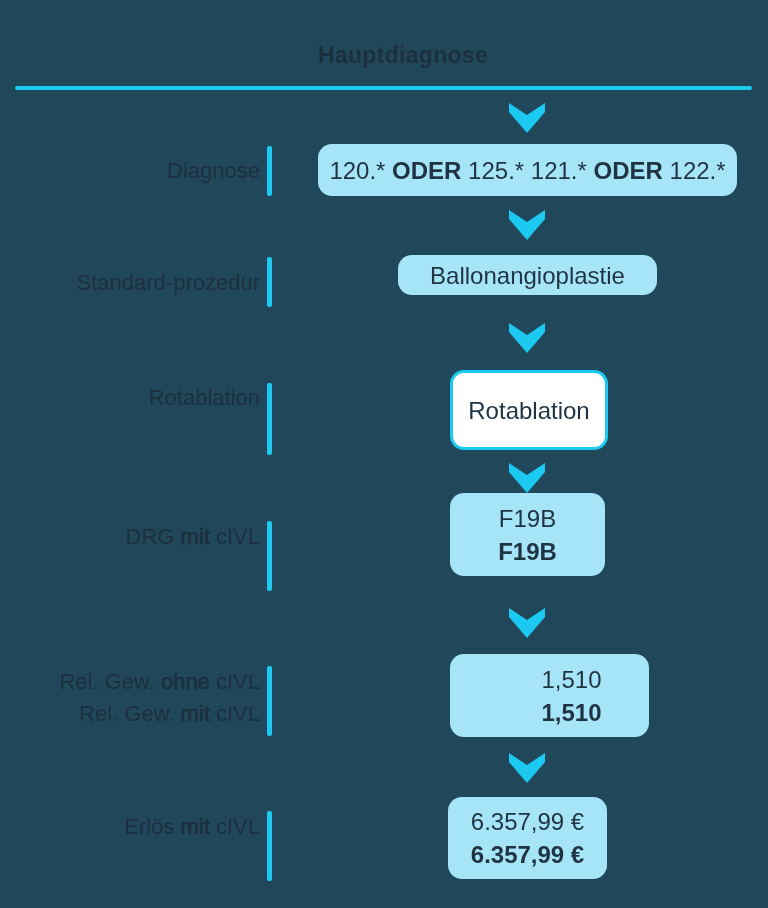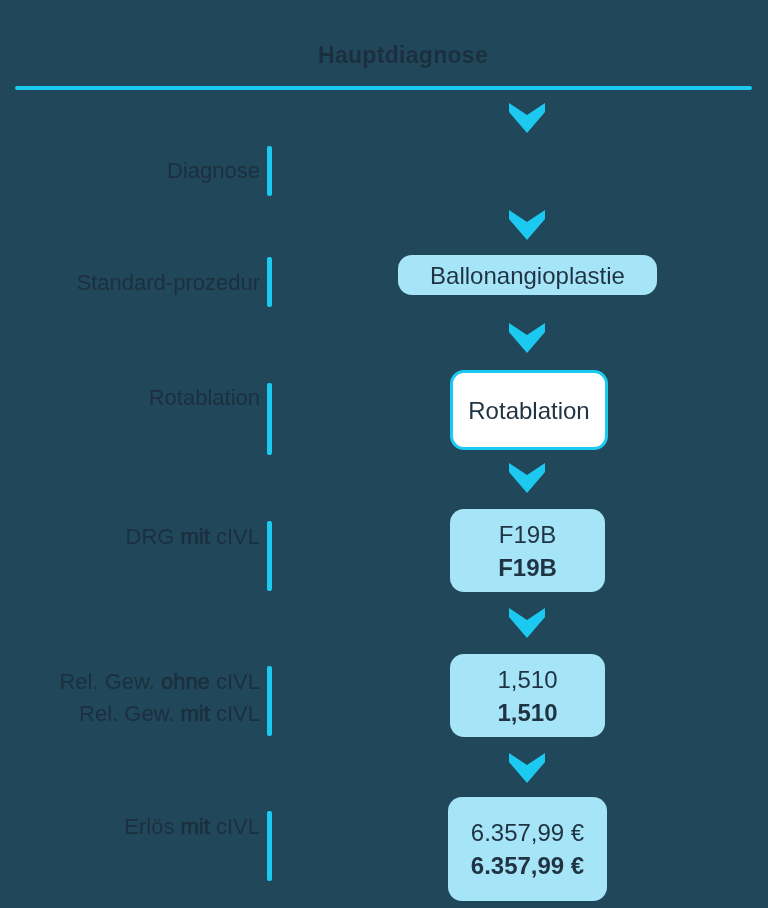--- a/index.html
+++ b/index.html
@@ -24,39 +24,42 @@
   .br4{top:521px;height:70px}.br5{top:666px;height:70px}.br6{top:811px;height:70px}
 
   .box{position:absolute;background:var(--box_fill);color:var(--box_text);border-radius:14px;
        display:flex;flex-direction:column;align-items:center;justify-content:center;
        font-size:24px;text-align:center;line-height:33px;white-space:nowrap;}
   .box b{font-weight:700;}
   .bx1{left:318px;top:144px;width:419px;height:52px;}
   .bx2{left:398px;top:255px;width:259px;height:40px;}
   .bx3{left:450px;top:370px;width:158px;height:80px;background:var(--white);
        border:3px solid var(--accent);box-sizing:border-box;}
-  .bx4{left:450px;top:509px;width:155px;height:83px;}
-  .bx5{left:450px;top:654px;width:155px;height:83px;}
-  .bx6{left:448px;top:797px;width:159px;height:104px;}
+  .bx4{left:450px;top:493px;width:155px;height:83px;}
+  .bx5{left:450px;top:654px;width:155px;height:83px;padding-left:44px;}
+  .bx6{left:448px;top:797px;width:159px;height:82px;}
   .l2{font-weight:700;}
 </style>
 </head>
 <body>
 
 <div class="canvas">
 
   <div class="hdr">Hauptdiagnose</div>
   <div class="rule"></div>
 
   <svg class="arrow a1" viewBox="0 0 36 30">
       <polygon fill="currentColor" points="0,0 18,12 36,0 36,9 18,30 0,9"></polygon>
     </svg>
 
   <div class="lbl lr1">Diagnose</div>
   <div class="bar br1"></div>
+  <div class="box bx1">
+    <div><span>120.* </span><b>ODER</b><span> 125.* 121.* </span><b>ODER</b><span> 122.*</span></div>
+  </div>
 
   <svg class="arrow a2" viewBox="0 0 36 30">
       <polygon fill="currentColor" points="0,0 18,12 36,0 36,9 18,30 0,9"></polygon>
     </svg>
 
   <div class="lbl lr2">Standard-prozedur</div>
   <div class="bar br2"></div>
   <div class="box bx2">
     <div>Ballonangioplastie</div>
   </div>

